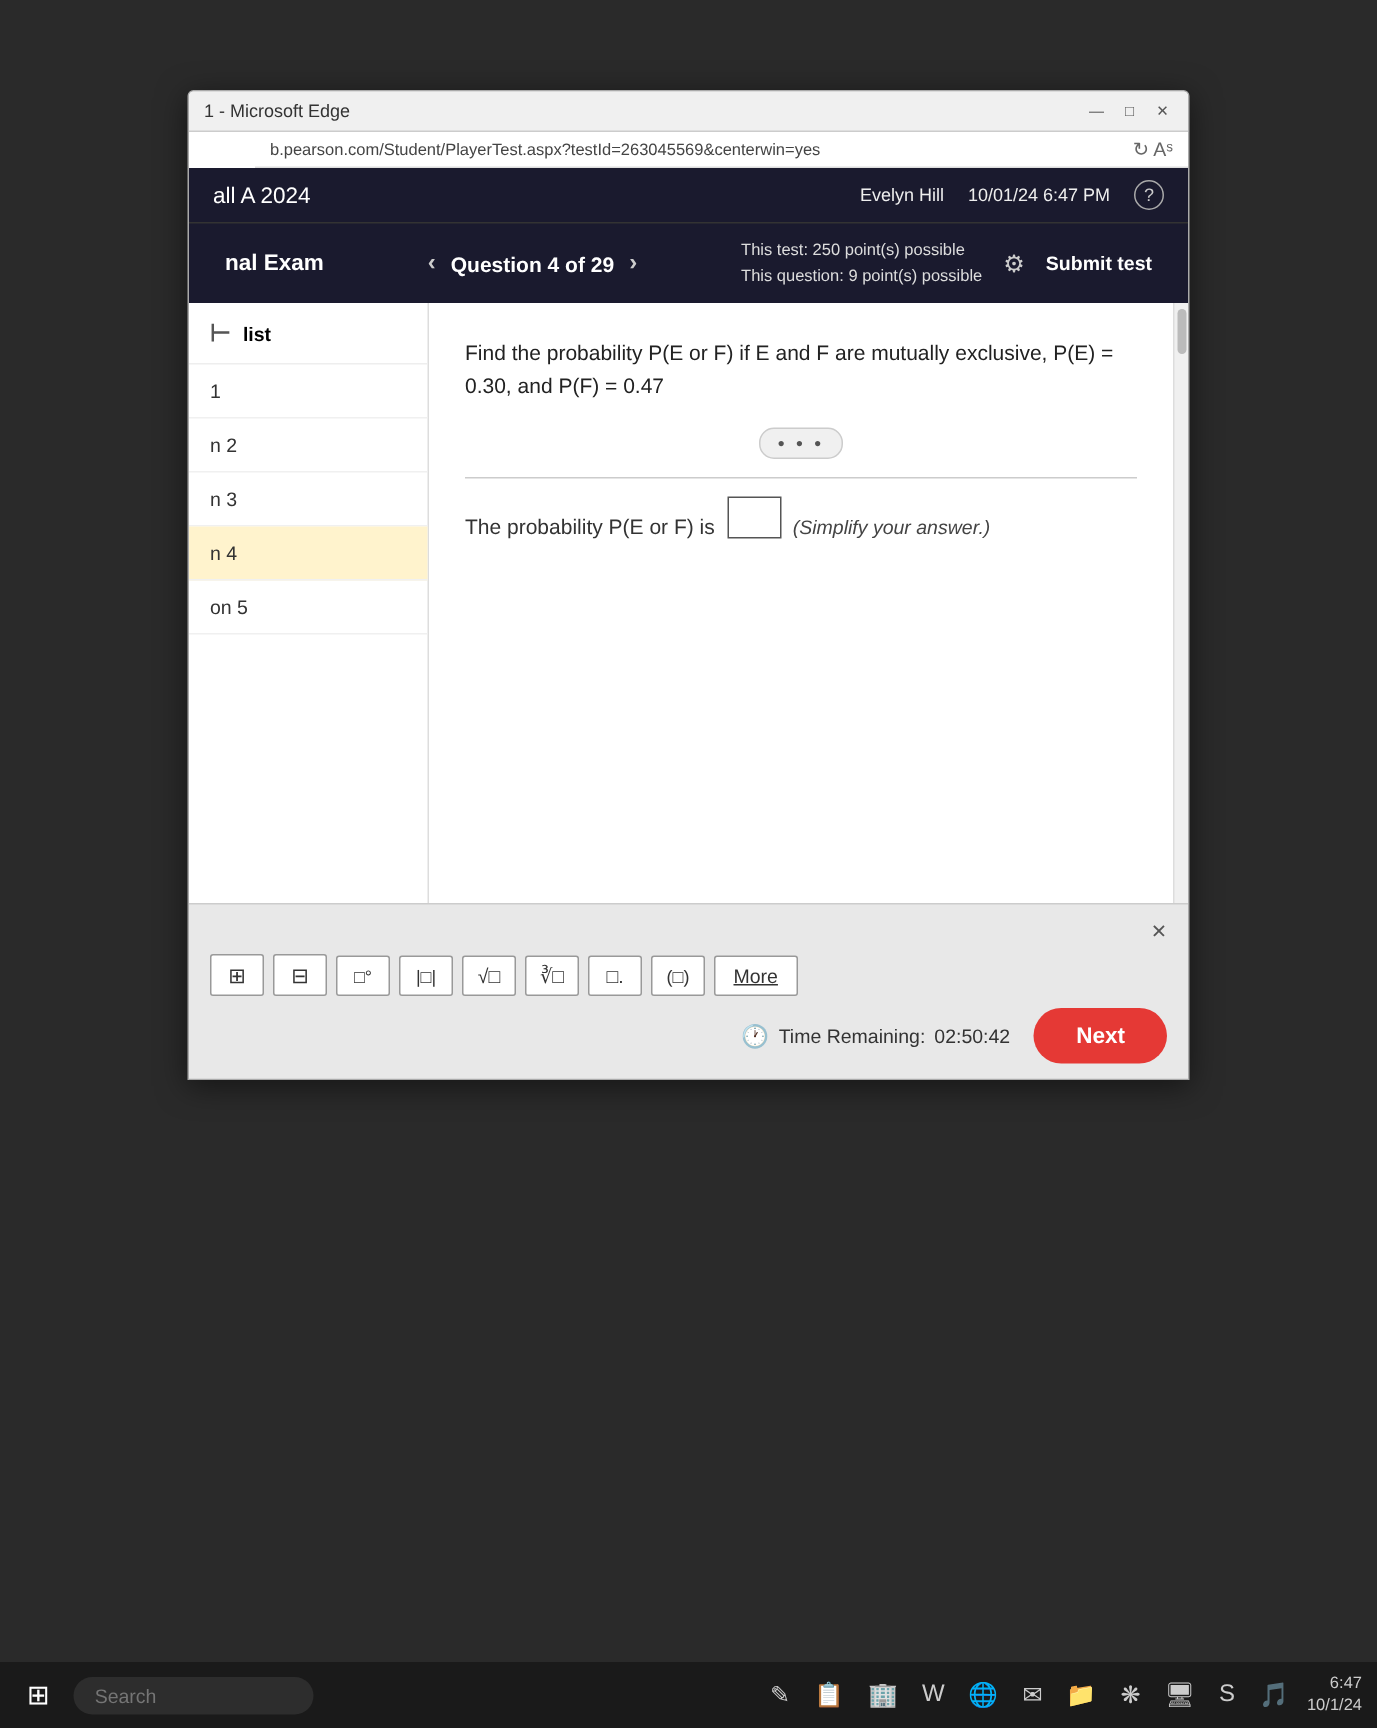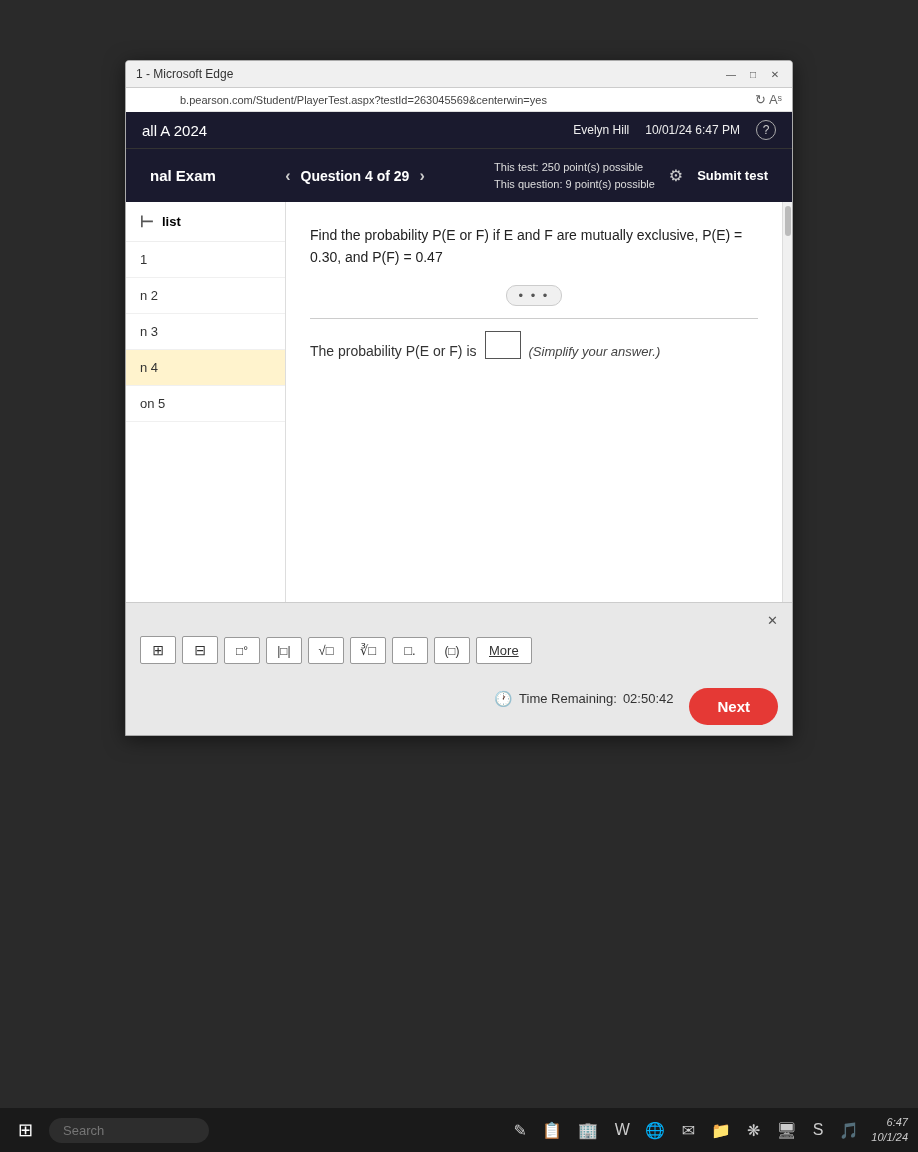--- a/index.html
+++ b/index.html
@@ -292,21 +292,20 @@
 
     .next-btn {
       background: #e53935;
       color: #fff;
       border: none;
       padding: 10px 28px;
       font-size: 15px;
       font-weight: bold;
       border-radius: 20px;
       cursor: pointer;
-      margin-top: 16px;
     }
 
     
     .taskbar {
       width: 918px;
       background: #1a1a1a;
       height: 44px;
       display: flex;
       align-items: center;
       padding: 0 10px;
@@ -348,21 +347,20 @@
       color: #ccc;
       cursor: pointer;
       padding: 2px 4px;
     }
 
     .taskbar-time {
       color: #ccc;
       font-size: 11px;
       text-align: right;
       line-height: 1.4;
-      font-style: italic;
     }
 
     .scrollbar-area {
       width: 10px;
       background: #f0f0f0;
       border-left: 1px solid #ddd;
       display: flex;
       flex-direction: column;
       align-items: center;
       padding-top: 4px;

